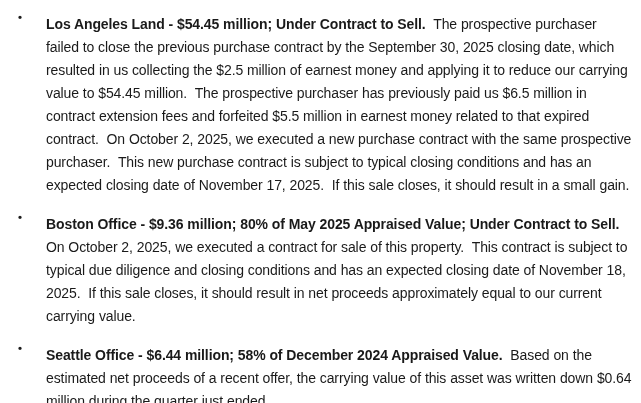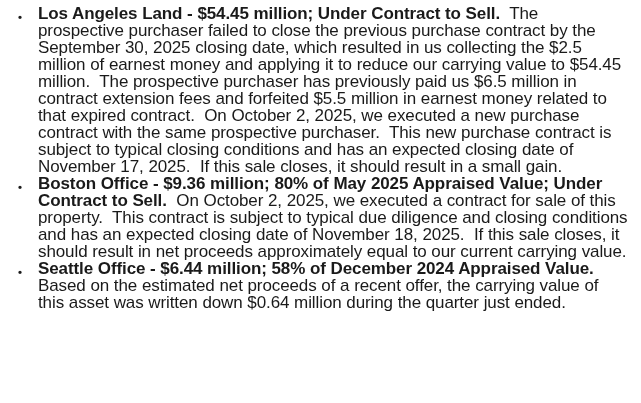--- a/index.html
+++ b/index.html
@@ -25,24 +25,24 @@
   .bullet {
     flex: 0 0 auto;
     width: 20px;
     margin-left: 18px;
     font-size: 11.5px;
     line-height: 25.8px;
     text-align: left;
     font-weight: 700;
   }
   .para {
-    margin: 0;
+    margin: 8px;
     width: 590px;
-    font-size: 17px;
-    line-height: 17px;
+    font-size: 14px;
+    line-height: 23px;
     letter-spacing: -0.1px;
     white-space: pre-wrap;
     word-spacing: 0.1px;
   }
   .lead {
     font-weight: 700;
   }
 </style>
 </head>
 <body>

